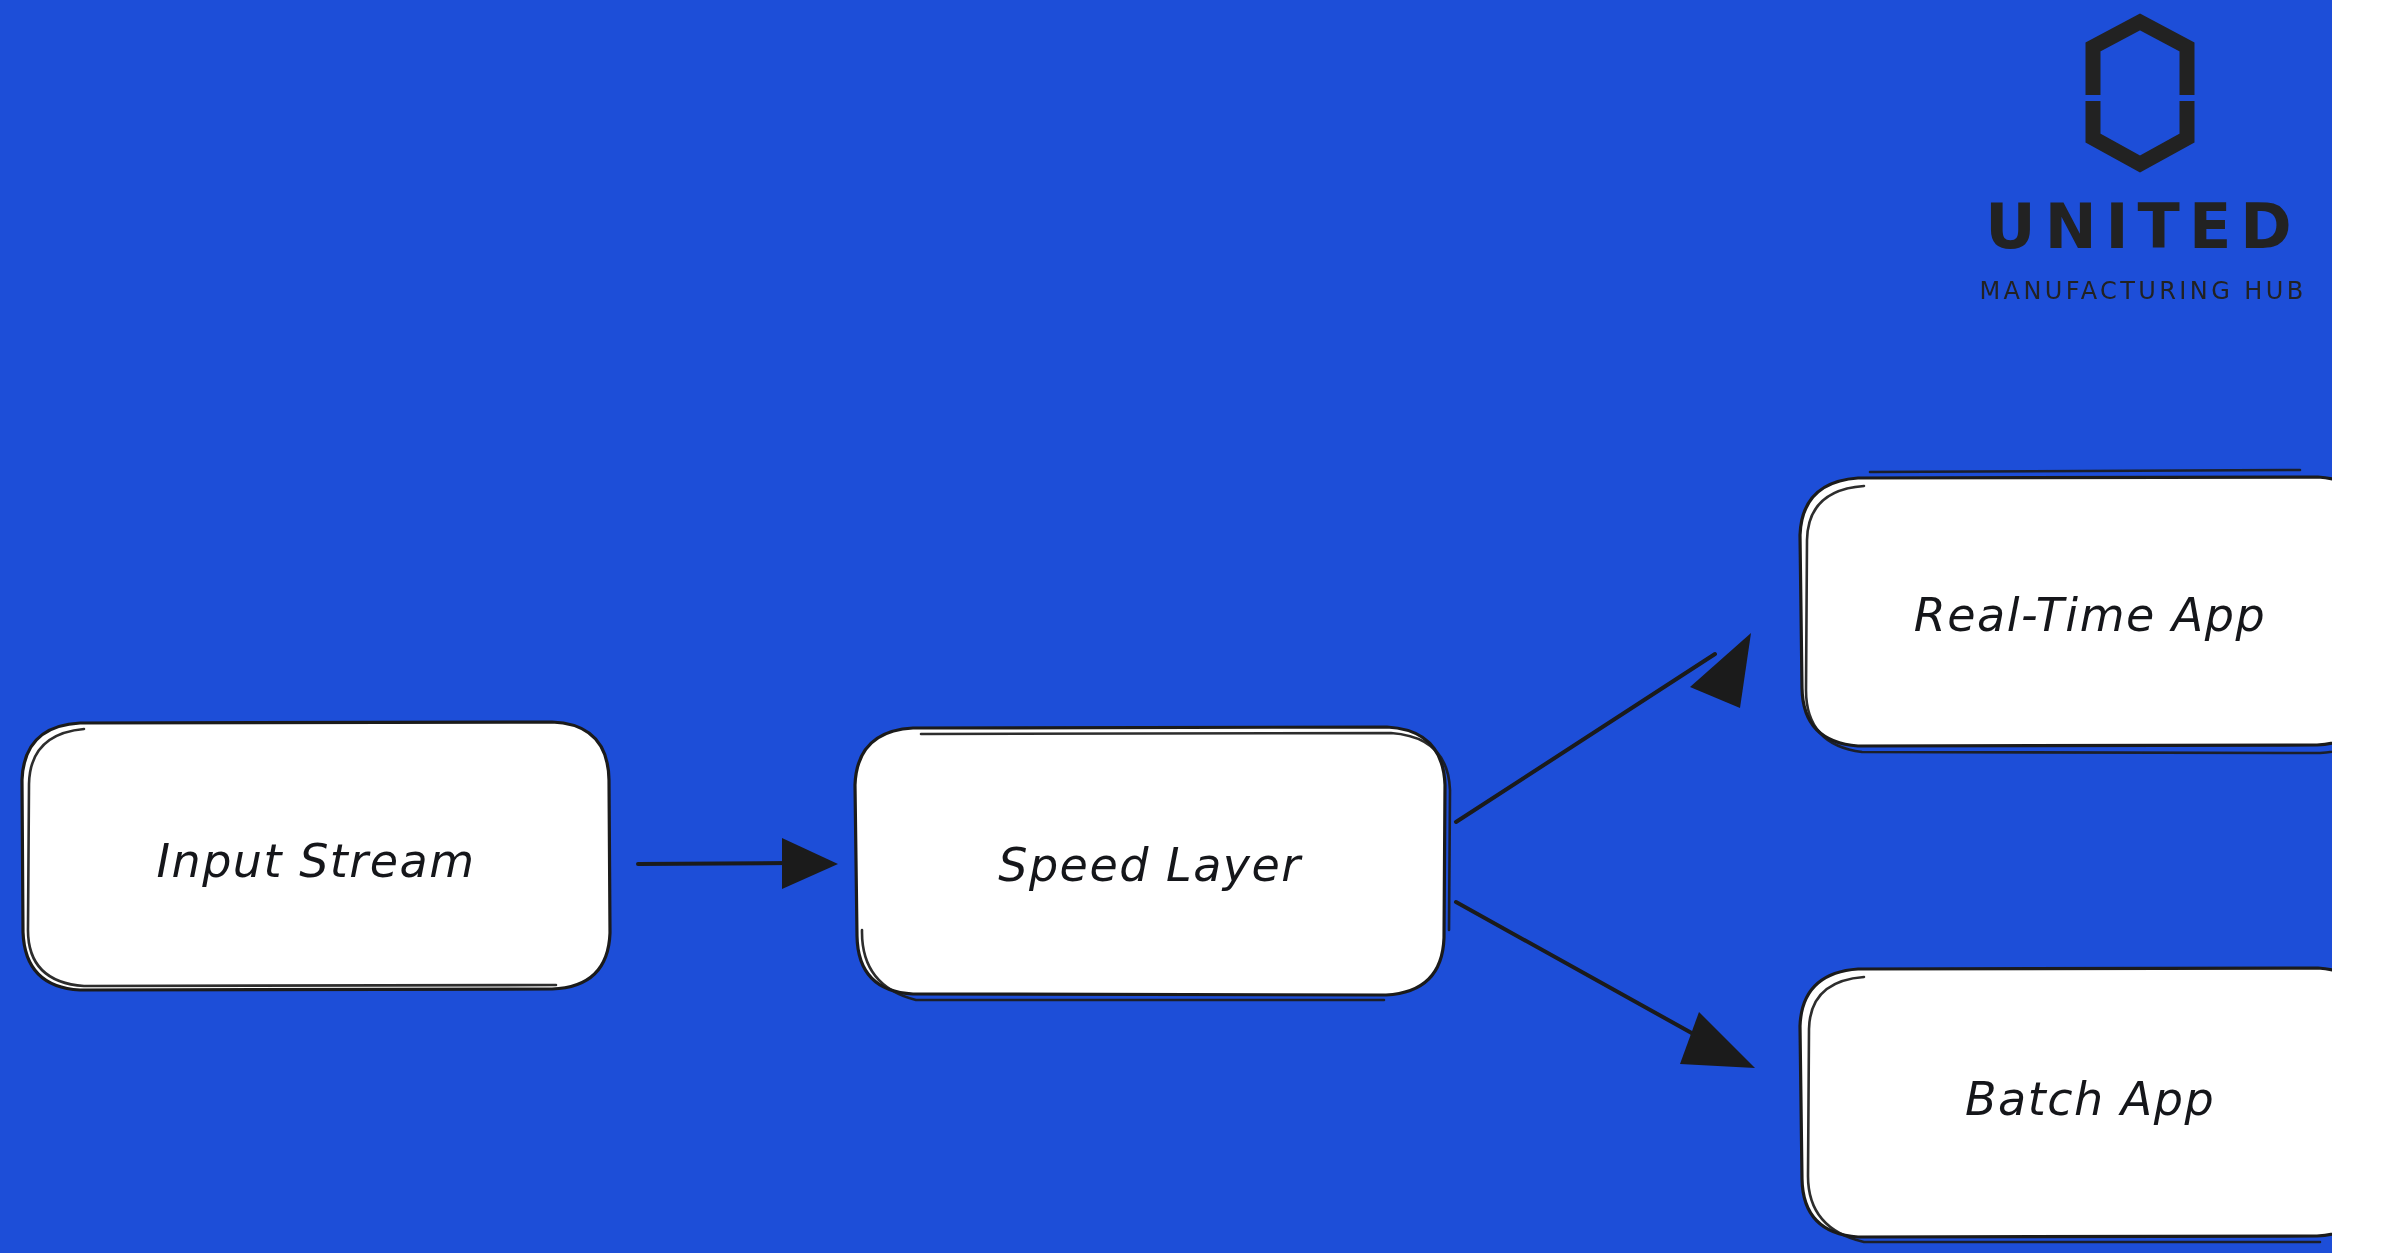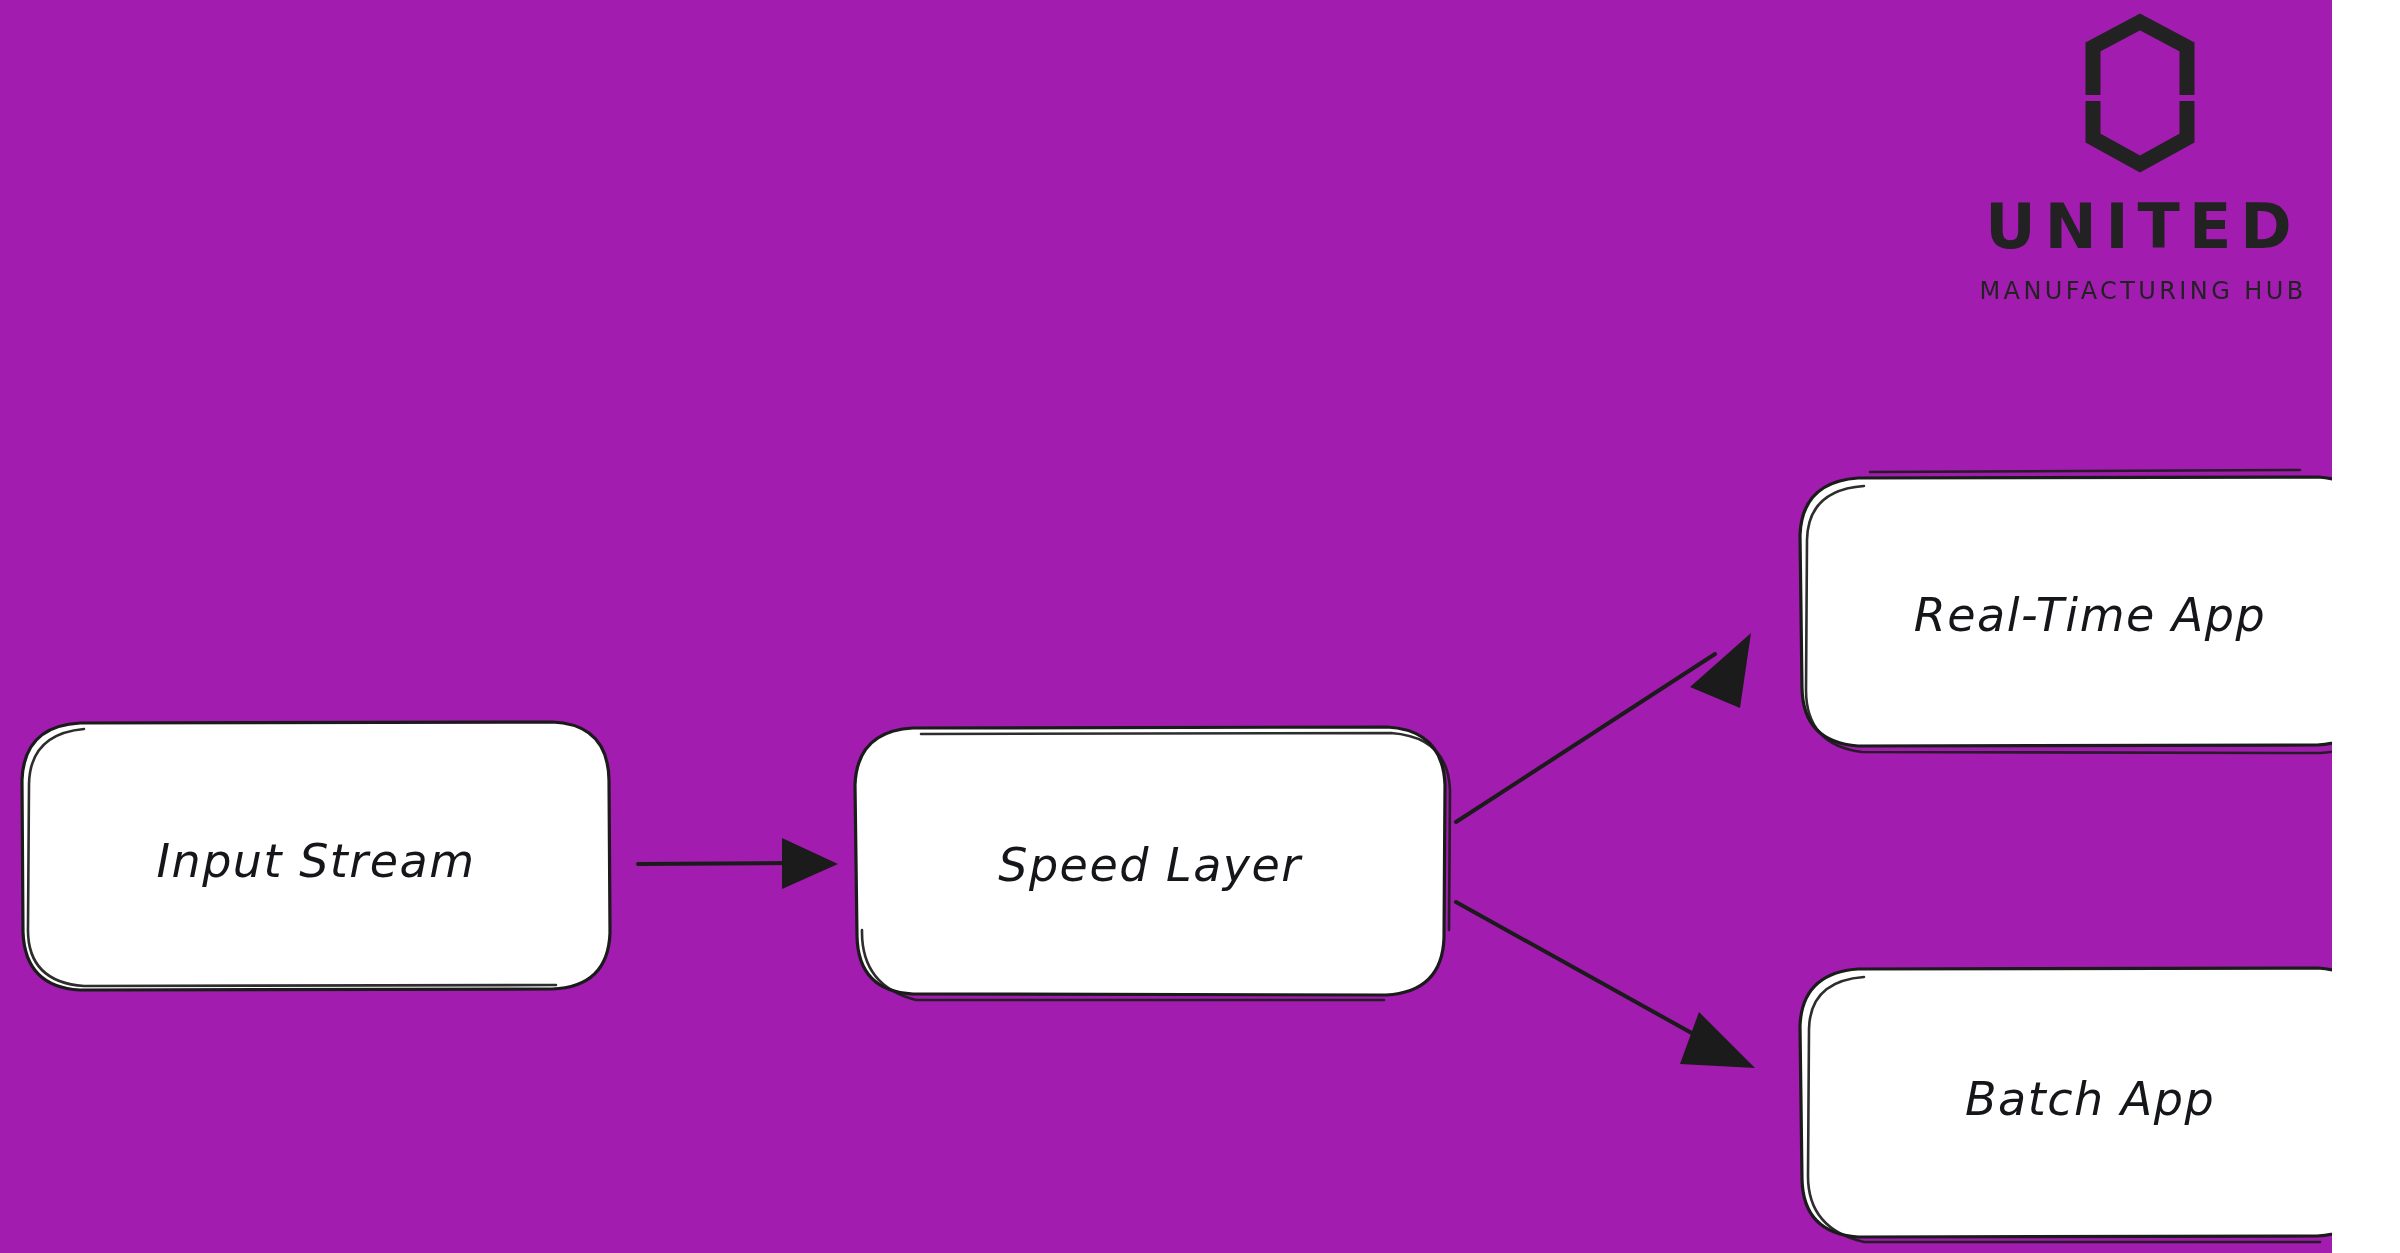--- a/index.html
+++ b/index.html
@@ -8,21 +8,21 @@
     padding: 0;
     background: #ffffff;
   }
   body {
     font-family: "DejaVu Sans", sans-serif;
   }
   #canvas {
     position: relative;
     width: 2332px;
     height: 1253px;
-    background: #a21caf;
+    background: #1d4ed8;
     overflow: hidden;
   }
   #diagram-svg {
     position: absolute;
     left: 0;
     top: 0;
     width: 2400px;
     height: 1253px;
     display: block;
   }

